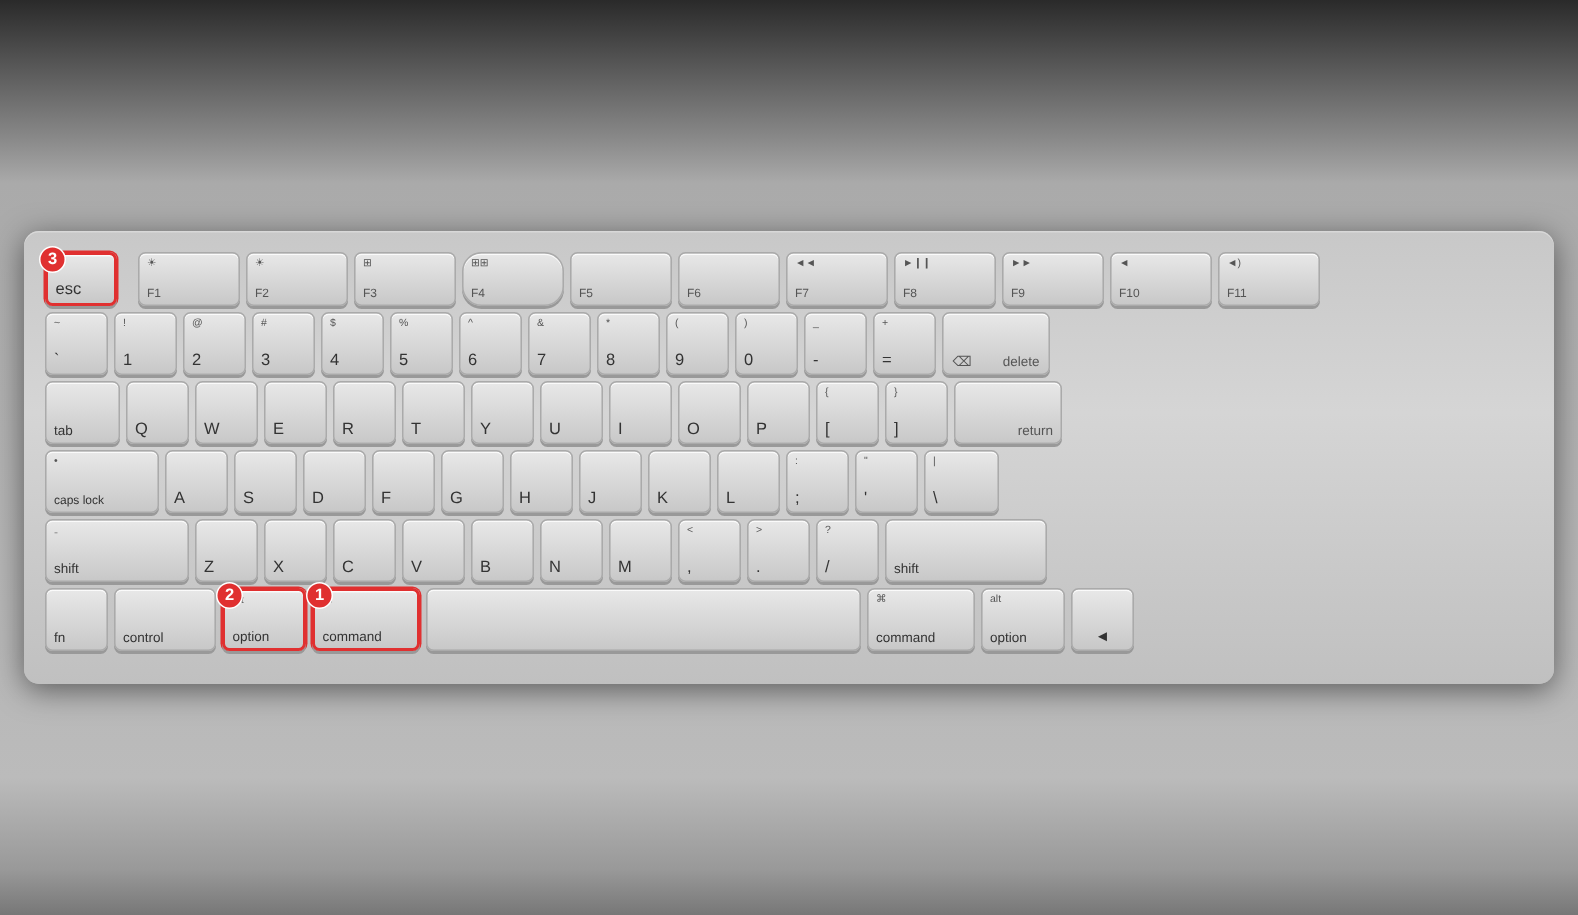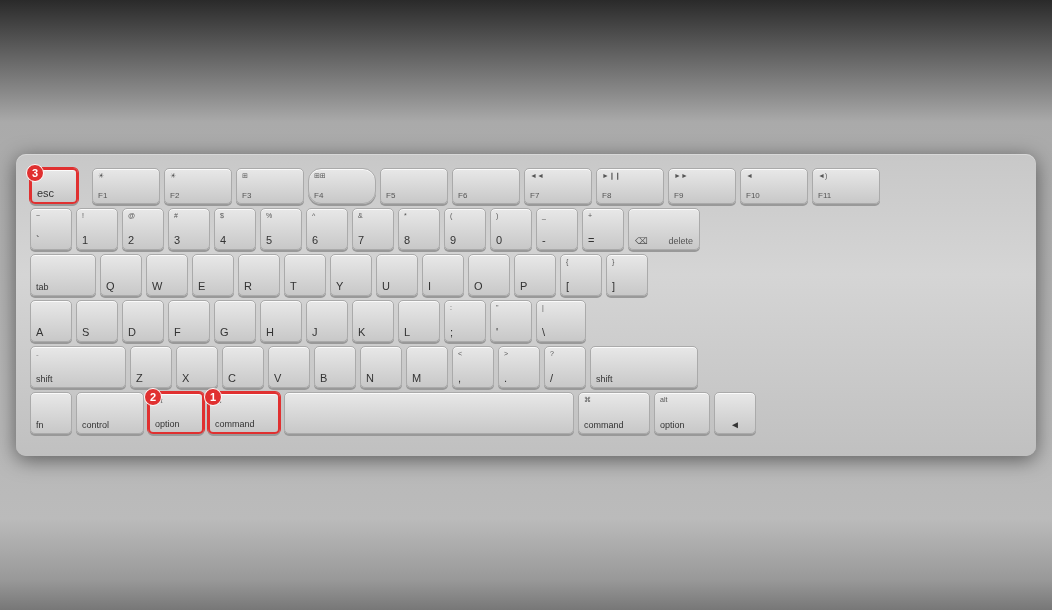--- a/index.html
+++ b/index.html
@@ -79,21 +79,21 @@
       font-size: 10px;
       color: #333;
       text-align: center;
       width: 100%;
     }
 
     
     .w-u1 { width: 42px; }
     .w-esc { width: 48px; }
     .w-fn-row { width: 68px; }
-    .w-tab { width: 66px; }
+    .w-tab { width: 50px; }
     .w-caps { width: 76px; }
     .w-shift-l { width: 96px; }
     .w-shift-r { width: 108px; }
     .w-fn { width: 42px; }
     .w-ctrl { width: 68px; }
     .w-option { width: 56px; }
     .w-cmd { width: 72px; }
     .w-space { width: 290px; }
     .w-cmd-r { width: 72px; }
     .w-option-r { width: 56px; }
@@ -275,23 +275,30 @@
           <span class="main-label">P</span>
         </div>
       <div class="key w-u1">
         <span class="top-label">{</span>
         <span class="main-label">[</span>
       </div>
       <div class="key w-u1">
         <span class="top-label">}</span>
         <span class="main-label">]</span>
       </div>
-    </div>
-
-    <div class="key-row">
+      <div class="key w-enter" style="justify-content:flex-end; align-items:flex-end;">
+        <span style="font-size:9px;color:#555;">return</span>
+      </div>
+    </div>
+
+    <div class="key-row">
+      <div class="key w-caps" style="align-items:flex-start;">
+        <span style="font-size:7px;color:#555;position:absolute;top:3px;left:5px;">•</span>
+        <span class="main-label" style="font-size:8px;margin-top:auto;">caps lock</span>
+      </div>
       <div class="key w-u1">
           <span class="main-label">A</span>
         </div>
       <div class="key w-u1">
           <span class="main-label">S</span>
         </div>
       <div class="key w-u1">
           <span class="main-label">D</span>
         </div>
       <div class="key w-u1">

